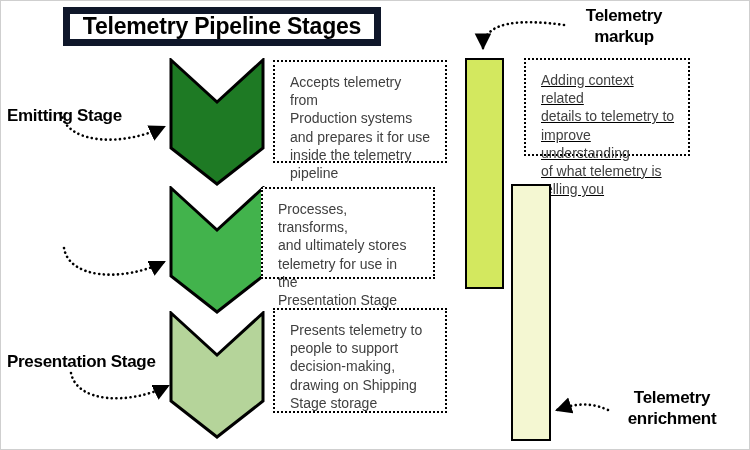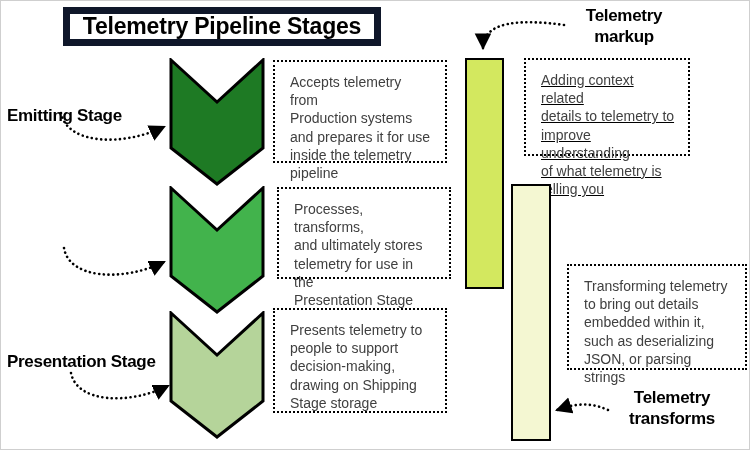--- a/index.html
+++ b/index.html
@@ -127,21 +127,21 @@
 pipeline</p>
   </div>
 
 
   <div class="chevron" style="left:168px; top:185px;">
     <svg viewBox="0 0 96 128" preserveAspectRatio="none">
       <polygon points="2,2 48,44 94,2 94,90 48,126 2,90" fill="#42b34c" stroke="#000000" stroke-width="3" stroke-linejoin="miter"></polygon>
     </svg>
   </div>
 
-  <div class="desc-box" style="left:276px; top:186px; width:174px; height:92px;">
+  <div class="desc-box" style="left:260px; top:186px; width:174px; height:92px;">
     <p>Processes, transforms,
 and ultimately stores
 telemetry for use in the
 Presentation Stage</p>
   </div>
 
   <div class="stage-label" style="left:6px; top:351px;">Presentation Stage</div>
 
   <div class="chevron" style="left:168px; top:310px;">
     <svg viewBox="0 0 96 128" preserveAspectRatio="none">
@@ -165,31 +165,23 @@
   <div class="desc-box" style="left:523px; top:57px; width:166px; height:98px;text-decoration:underline;">
     <p>Adding context related
 details to telemetry to
 improve understanding
 of what telemetry is
 telling you</p>
   </div>
 
   <div class="vbar" style="left:510px; top:183px; width:40px; height:257px; background:#f4f7d2;"></div>
 
-  <div class="desc-box" style="left:566px; top:263px; width:180px; height:106px;">
-    <p>Transforming telemetry
-to bring out details
-embedded within it,
-such as deserializing
-JSON, or parsing
-strings</p>
-  </div>
 
   <div class="callout-label" style="left:596px; top:387px; width:150px;">Telemetry
-transforms</div>
+enrichment</div>
 
   <svg id="arrows" viewBox="0 0 750 450">
     <defs>
       <marker id="ah" markerWidth="7" markerHeight="7" refX="5.6" refY="3.2" orient="auto" markerUnits="strokeWidth">
         <path d="M0,0 L6.4,3.2 L0,6.4 z" fill="#000000"></path>
       </marker>
       <marker id="ah2" markerWidth="7" markerHeight="7" refX="5.6" refY="3.2" orient="auto" markerUnits="strokeWidth">
         <path d="M0,0 L6.4,3.2 L0,6.4 z" fill="#000000"></path>
       </marker>
     </defs>

